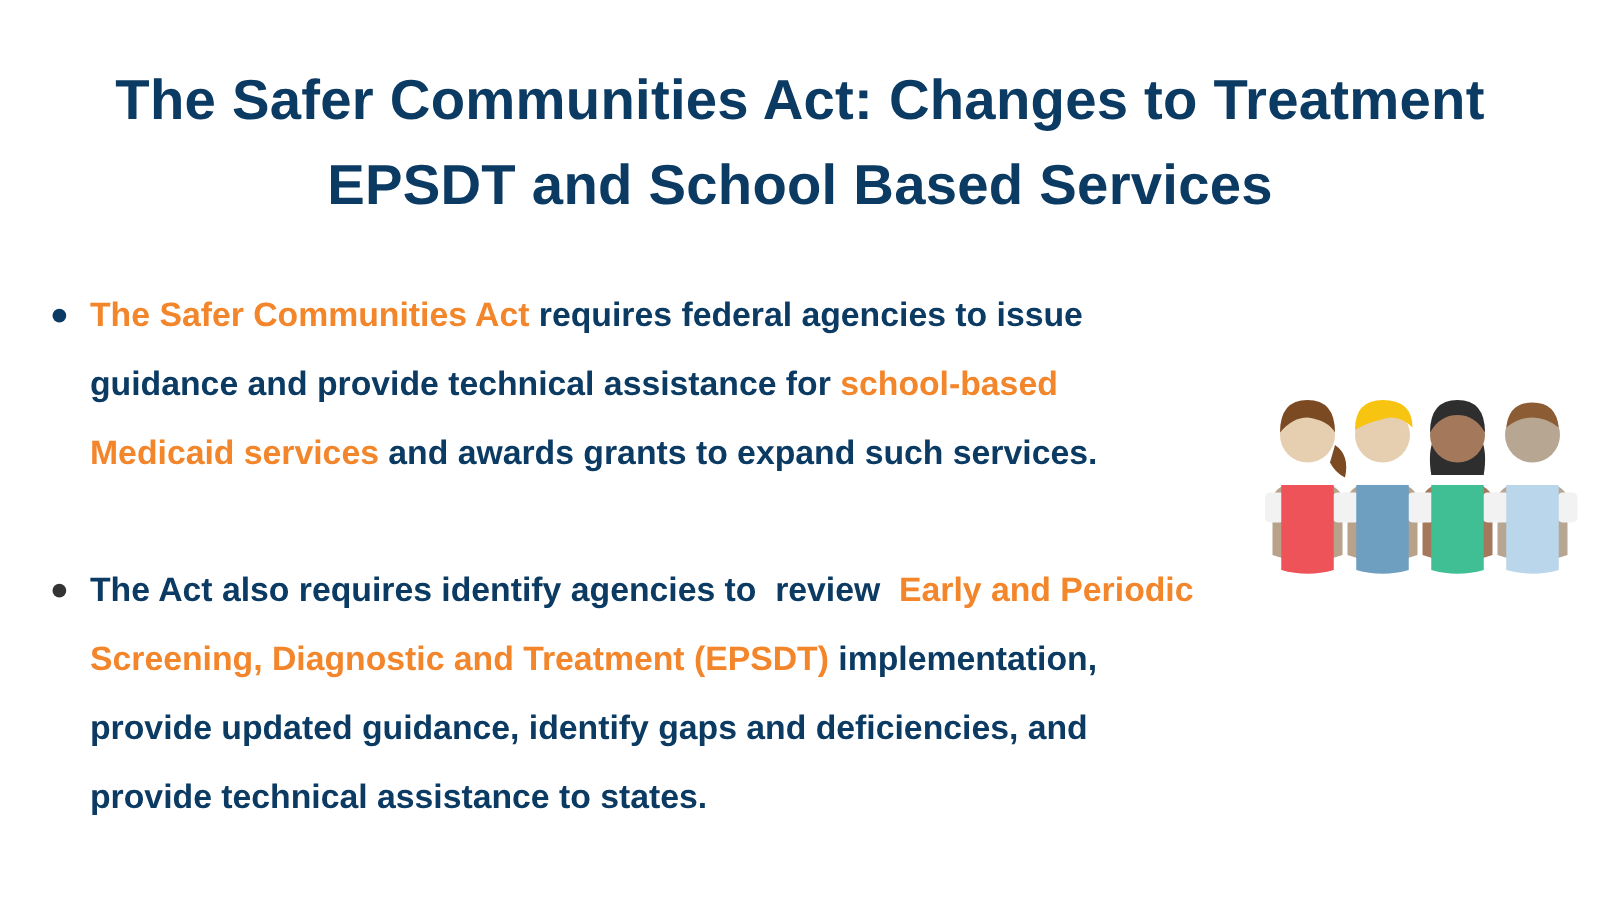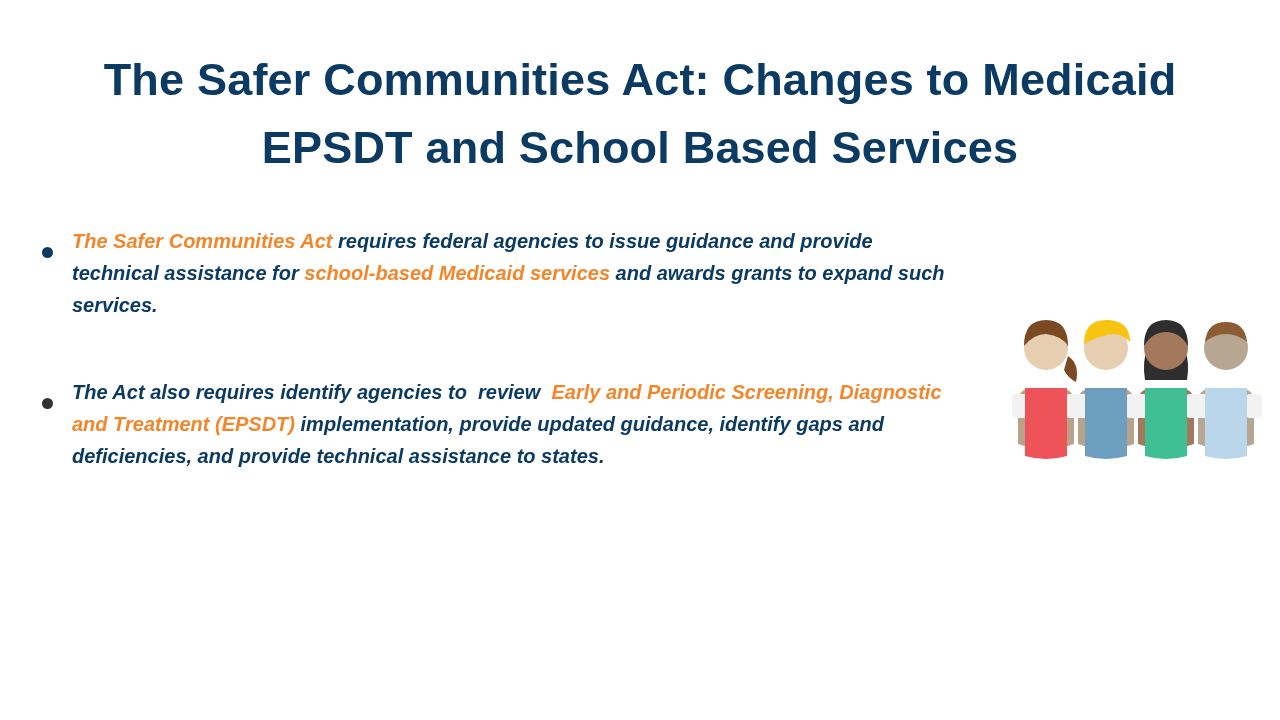--- a/index.html
+++ b/index.html
@@ -13,35 +13,35 @@
     letter-spacing: 0.2px;
   }
   .title .line { display: block; }
   .title .line2 { }
   .bullets {
     position: absolute; left: 40px; top: 225px; width: 920px;
     margin: 0; padding: 0; list-style: none;
   }
   .bullet {
     position: relative; padding-left: 32px; color: #0b3a63; font-weight: bold;
-    font-size: 20px; line-height: 32px; font-style: italic;
+    font-size: 27px; line-height: 55px;
   }
   .bullet .dot {
     position: absolute; left: 2px; top: 22px; width: 11px; height: 11px; border-radius: 50%;
   }
   .bullet1 { }
   .bullet2 { margin-top: 55px; }
   .hl { color: #f3852a; }
   .people { position: absolute; left: 1012px; top: 312px; width: 256px; height: 150px; }
 </style>
 </head>
 <body>
 
 <div class="title">
-  <span class="line">The Safer Communities Act: Changes to Medicaid</span>
+  <span class="line">The Safer Communities Act: Changes to Treatment</span>
   <span class="line line2">EPSDT and School Based Services</span>
 </div>
 
 <ul class="bullets">
   <li class="bullet bullet1">
     <span class="dot" style="background:#0b3a63"></span>
     <span class="hl">The Safer Communities Act</span><span> requires federal agencies to issue guidance and provide technical assistance for </span><span class="hl">school-based Medicaid services</span><span> and awards grants to expand such services.</span>
   </li>
   <li class="bullet bullet2">
     <span class="dot" style="background:#333333"></span>

